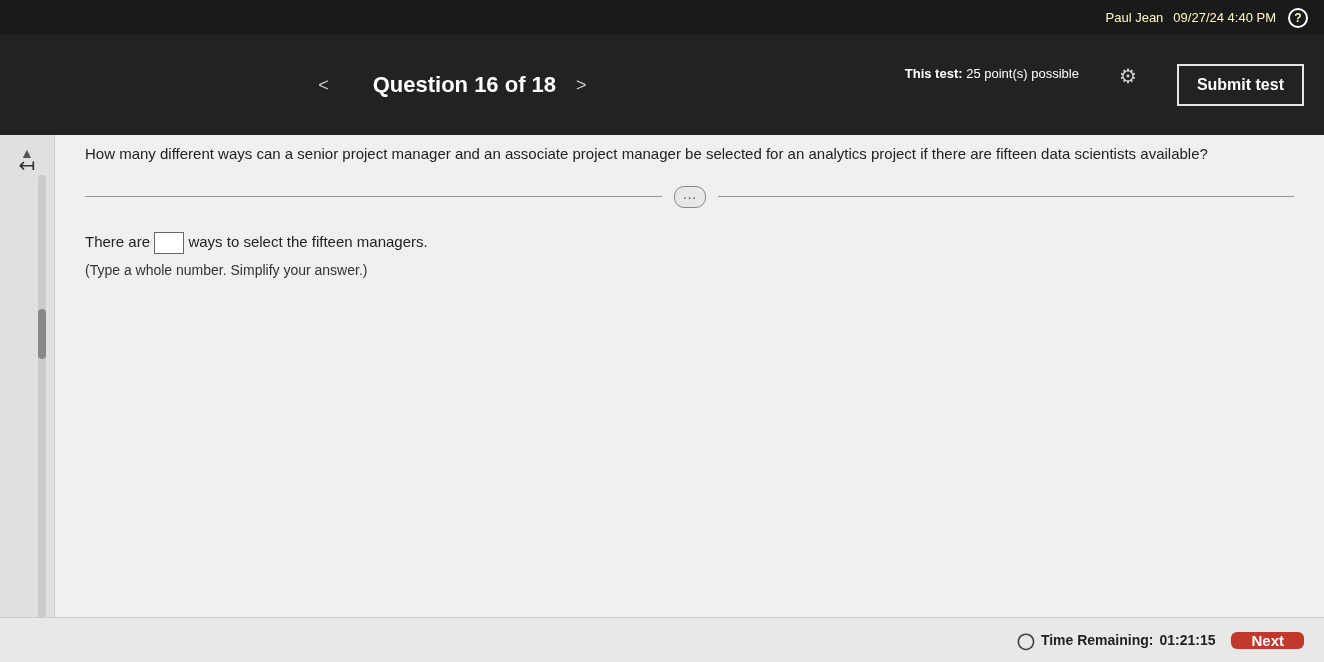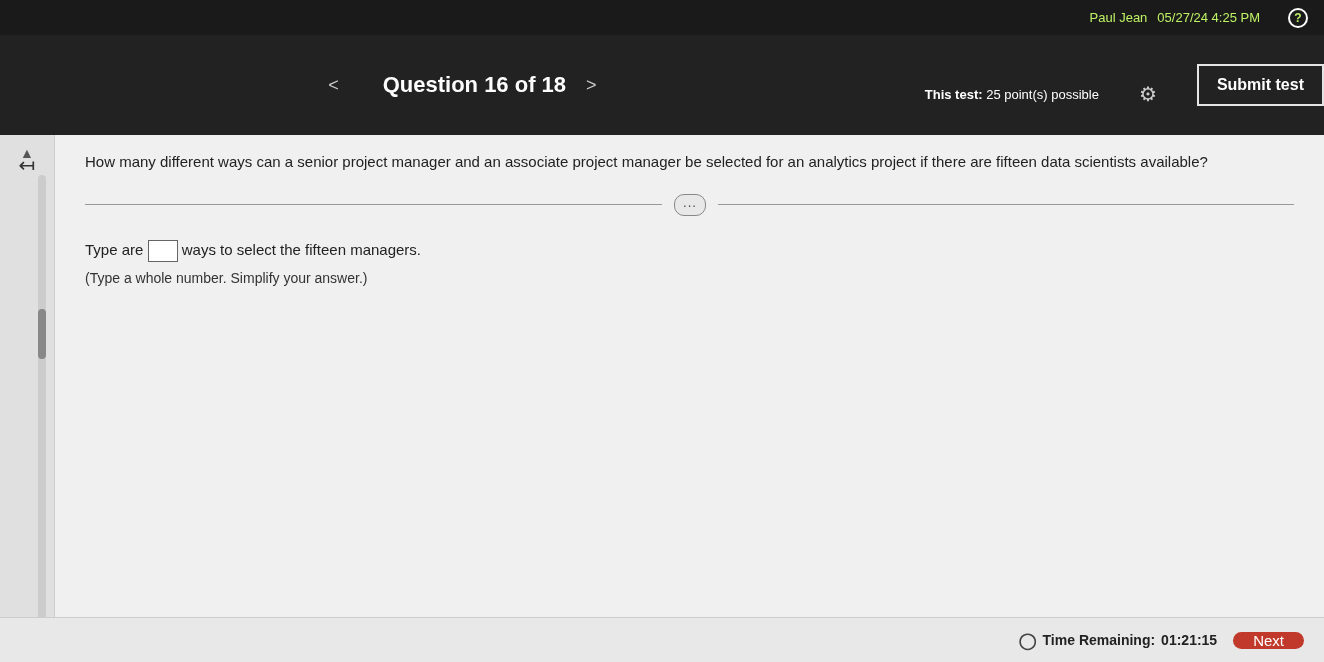--- a/index.html
+++ b/index.html
@@ -8,27 +8,27 @@
       background: #d0d0d0;
       width: 1324px;
       height: 662px;
       overflow: hidden;
       position: relative;
     }
 
     
     .top-bar {
       background: #1a1a1a;
-      color: #bef264;
+      color: #fef9c3;
       height: 35px;
       display: flex;
       align-items: center;
       justify-content: flex-end;
       padding: 0 16px;
-      gap: 28px;
+      gap: 12px;
       font-size: 13px;
     }
 
     .top-bar-user {
       display: flex;
       align-items: center;
       gap: 10px;
     }
 
     .help-icon {
@@ -70,22 +70,23 @@
 
     .question-title {
       font-size: 22px;
       font-weight: bold;
       color: #fff;
       margin-left: 24px;
     }
 
     .header-right {
       display: flex;
-      align-items: flex-end;
+      align-items: flex-start;
       gap: 40px;
+      padding-right: 20px;
     }
 
     .test-info {
       font-size: 13px;
       line-height: 1.6;
     }
 
     .test-info .bold {
       font-weight: bold;
     }
@@ -168,21 +169,21 @@
       width: 8px;
       height: 50px;
       background: #888;
       border-radius: 4px;
     }
 
     
     .content-area {
       flex: 1;
       background: #f0f0f0;
-      padding: 16px 30px;
+      padding: 8px 30px;
       overflow: hidden;
     }
 
     .question-text {
       font-size: 15px;
       color: #222;
       line-height: 1.5;
       max-width: 1180px;
     }
 
@@ -259,32 +260,32 @@
       font-size: 16px;
       color: #444;
     }
 
     .next-btn {
       background: #c0392b;
       color: #fff;
       border: none;
       padding: 0 20px;
       font-size: 15px;
-      font-weight: normal;
-      cursor: pointer;
-      border-radius: 11px;
+      font-weight: bold;
+      cursor: pointer;
+      border-radius: 6px;
     }
   </style>
 </head>
 <body>
 
 <div class="top-bar">
   <div class="top-bar-user">
     <span>Paul Jean</span>
-    <span>05/27/24 4:25 PM</span>
+    <span>09/27/24 4:40 PM</span>
   </div>
   <div class="help-icon">
     <span>?</span>
   </div>
 </div>
 
 <div class="header-bar">
   <div class="nav-left">
     <span class="nav-arrow">&lt;</span>
     <span class="question-title">Question 16 of 18</span>
@@ -316,21 +317,21 @@
   <div class="content-area">
     <p class="question-text">How many different ways can a senior project manager and an associate project manager be selected for an analytics project if there are fifteen data scientists available?</p>
 
     <div class="divider-container">
       <div class="divider-line"></div>
       <span class="divider-dots">···</span>
       <div class="divider-line"></div>
     </div>
 
     <div class="answer-section">
-      <span>Type are</span>
+      <span>There are</span>
       <input class="answer-input" type="text" value="" style="">
       <span>ways to select the fifteen managers.</span>
       <br>
       <span class="hint-text">(Type a whole number. Simplify your answer.)</span>
     </div>
   </div>
 </div>
 
 <div class="bottom-bar">
   <div class="time-remaining">

